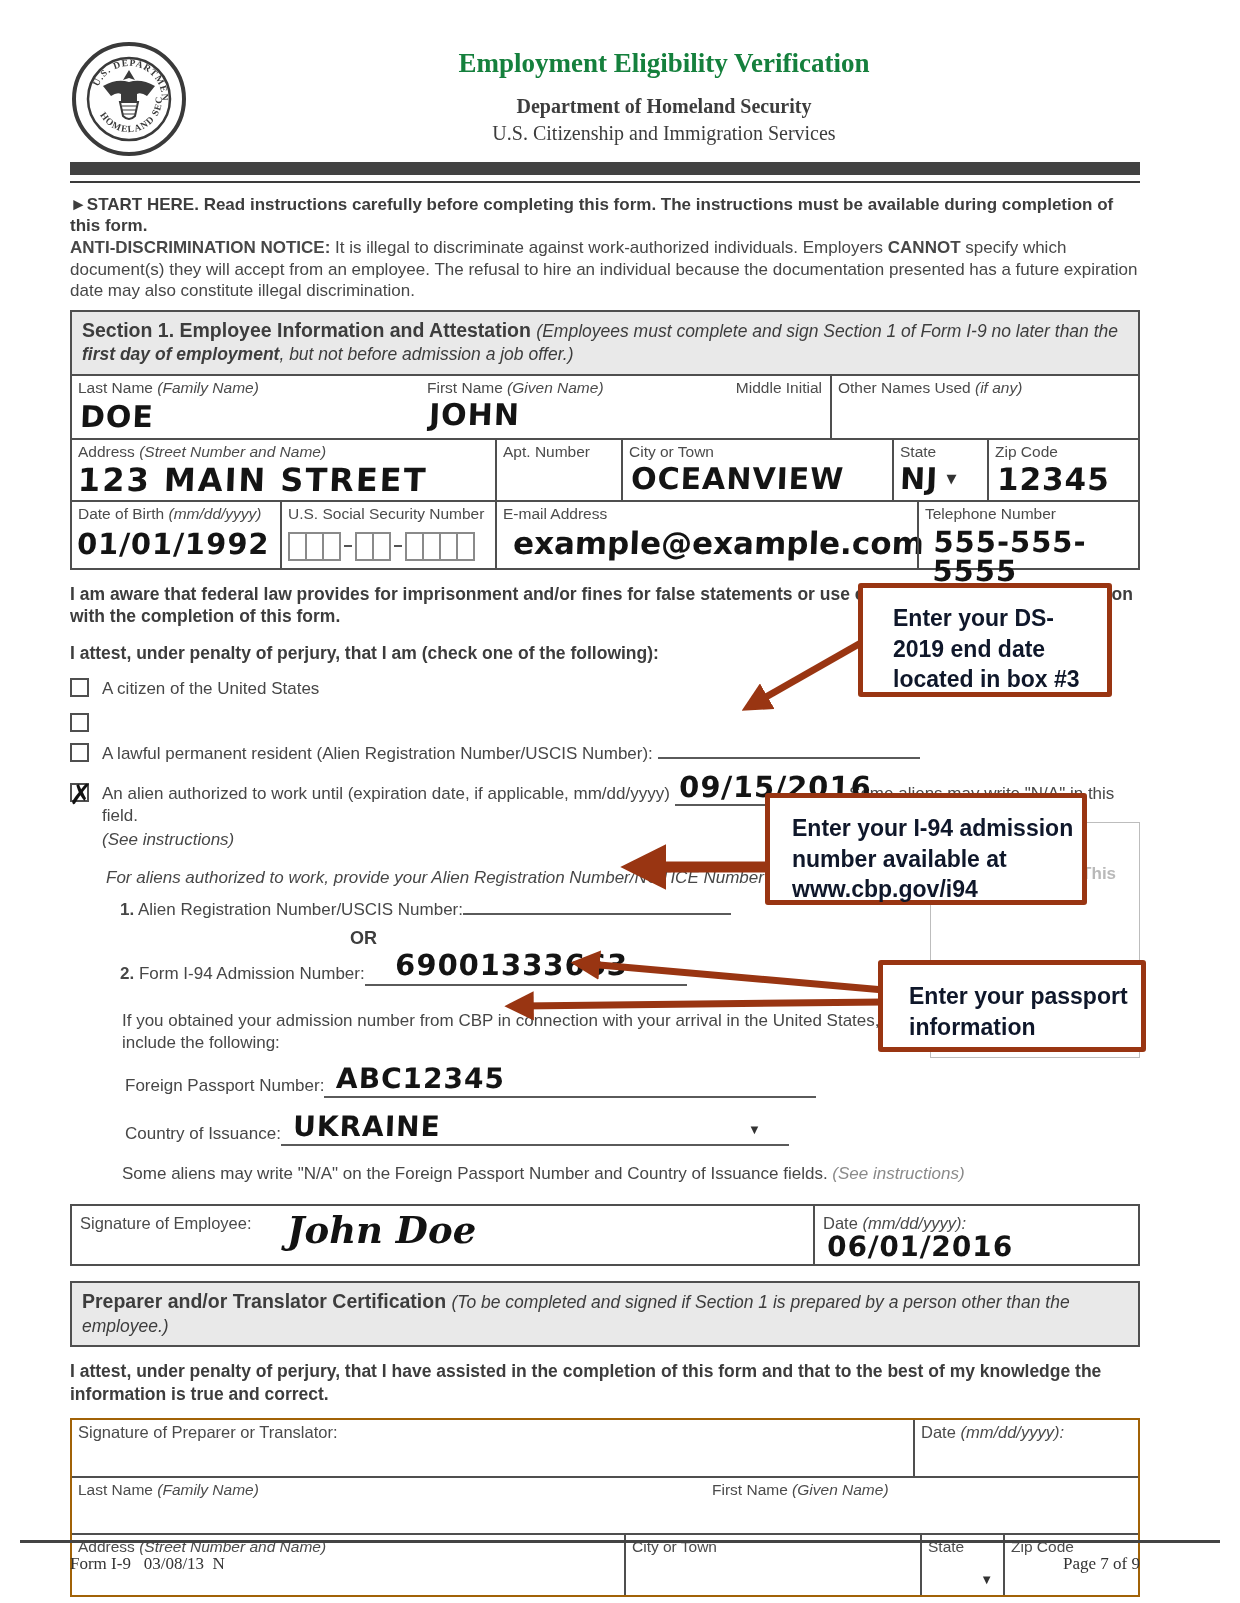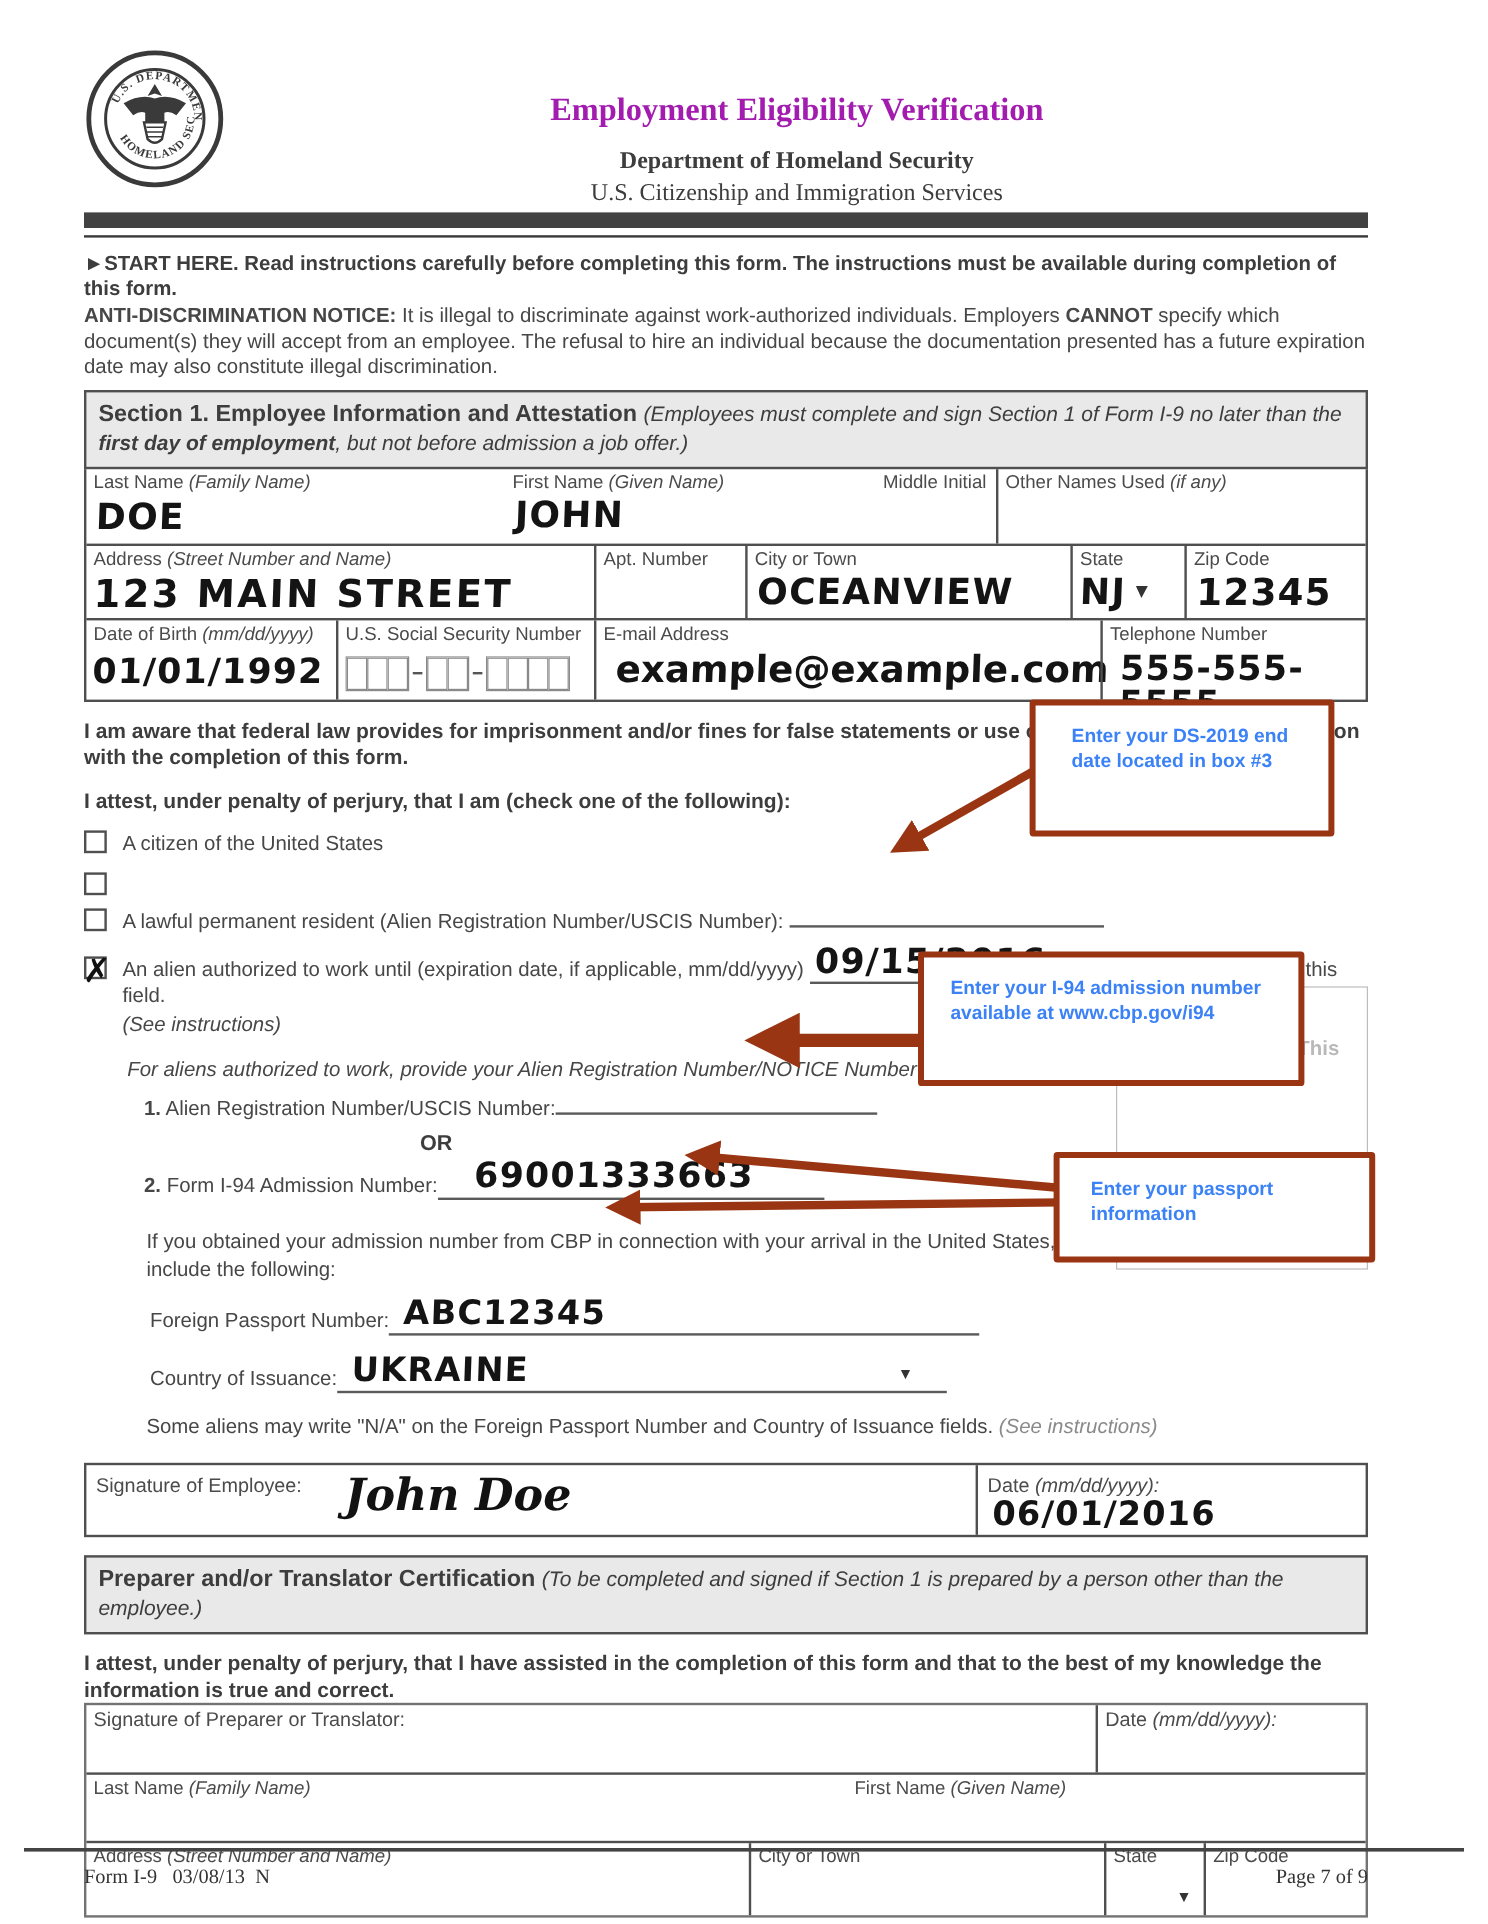--- a/index.html
+++ b/index.html
@@ -5,21 +5,21 @@
   * { margin:0; padding:0; box-sizing:border-box; }
   body { background:#fff; }
   .page { position:relative; width:1240px; height:1603px; background:#ffffff;
           font-family:"Liberation Sans", sans-serif; color:#3d3d3d; overflow:hidden; }
   .content { position:absolute; left:70px; top:40px; width:1070px; }
 
   
   .hdr { display:flex; align-items:flex-start; }
   .seal { width:118px; height:118px; flex:0 0 118px; }
   .hdr-center { flex:1; text-align:center; font-family:"Liberation Serif", serif; padding-top:8px; }
-  .hdr-title { font-size:27px; font-weight:bold; color:#a21caf;margin-top:28px; }
+  .hdr-title { font-size:27px; font-weight:bold; color:#15803d; }
   .hdr-sub1 { font-size:20px; font-weight:bold; margin-top:16px; }
   .hdr-sub2 { font-size:20px; margin-top:4px; }
   .hdr-right { flex:0 0 190px; text-align:center; font-family:"Liberation Serif", serif; padding-top:6px; }
   .hdr-agency, .hdr-form { font-size:21px; font-weight:bold; }
   .hdr-omb, .hdr-exp { font-size:16px; margin-top:2px; }
 
   .black-bar { height:13px; background:#424242; margin-top:4px; }
   .thin-rule { height:2px; background:#3a3a3a; margin-top:6px; }
 
   
@@ -103,21 +103,21 @@
   .sig-right { width:325px; border-left:2px solid #4f4f4f; padding:8px; }
   .script { font-family:"DejaVu Serif", serif; font-style:italic; font-weight:700; font-size:37px;
             color:#121212; position:absolute; left:215px; top:2px; }
   .hw-date { font-size:28px; transform:skewX(-2deg); vertical-align:-4px; margin-left:4px; }
 
   
   .prep-hdr { margin-top:15px; border:2px solid #4f4f4f; background:#e9e9e9; padding:5px 10px 7px 10px;
               font-size:17.5px; line-height:1.35; color:#3d3d3d; }
   .prep-title { font-size:19.5px; font-weight:bold; }
   .prep-attest { margin-top:13px; font-size:17.5px; font-weight:bold; line-height:1.28; color:#3d3d3d; }
-  .prep-table { border:2px solid #737373; }
+  .prep-table { margin-top:13px; border:2px solid #a16207; }
   .prow { display:flex; border-bottom:2px solid #4f4f4f; position:relative; }
   .prow:last-child { border-bottom:none; }
   .prow-sig { height:58px; }
   .prow-name { height:57px; }
   .prow-addr { height:60px; }
   .pcell { padding:3px 6px; position:relative; }
   .pcell + .pcell { border-left:2px solid #4f4f4f; }
   .p-sigcell { flex:1; } .p-datecell { width:225px; }
   .p-first { position:absolute; left:640px; top:3px; }
   .p-addr { flex:1; } .p-city { width:296px; } .p-state { width:83px; } .p-zip { width:135px; }
@@ -131,21 +131,21 @@
                 font-size:17px; color:#333; }
 
   
   .barcode-box { position:absolute; left:930px; top:822px; width:210px; height:236px;
                  border:1.5px solid #bdbdbd; background:transparent; text-align:center;
                  padding-top:18px; font-size:17px; font-weight:bold; z-index:1; }
   .barcode-box .l1 { color:#d2d2d2; }
   .barcode-box .l2 { color:#b9b9b9; margin-top:3px; }
 
   .callout { position:absolute; background:#fff; border:5px solid #993512; border-radius:3px;
-             color:#3b82f6; font-weight:700; font-size:16px; line-height:1.33; z-index:3; }
+             color:#0f172a; font-weight:700; font-size:23px; line-height:1.33; z-index:3; }
   .co-ds { left:858px; top:583px; width:254px; height:114px; padding:15px 8px 10px 30px; }
   .co-i94 { left:765px; top:793px; width:322px; height:112px; padding:15px 8px 10px 22px; }
   .co-pp { left:878px; top:960px; width:268px; height:92px; padding:16px 8px 10px 26px; }
 
   .arrows { position:absolute; left:0; top:0; width:1240px; height:1603px; z-index:2; pointer-events:none; }
 </style>
 </head>
 <body>
 
 <div class="page">

